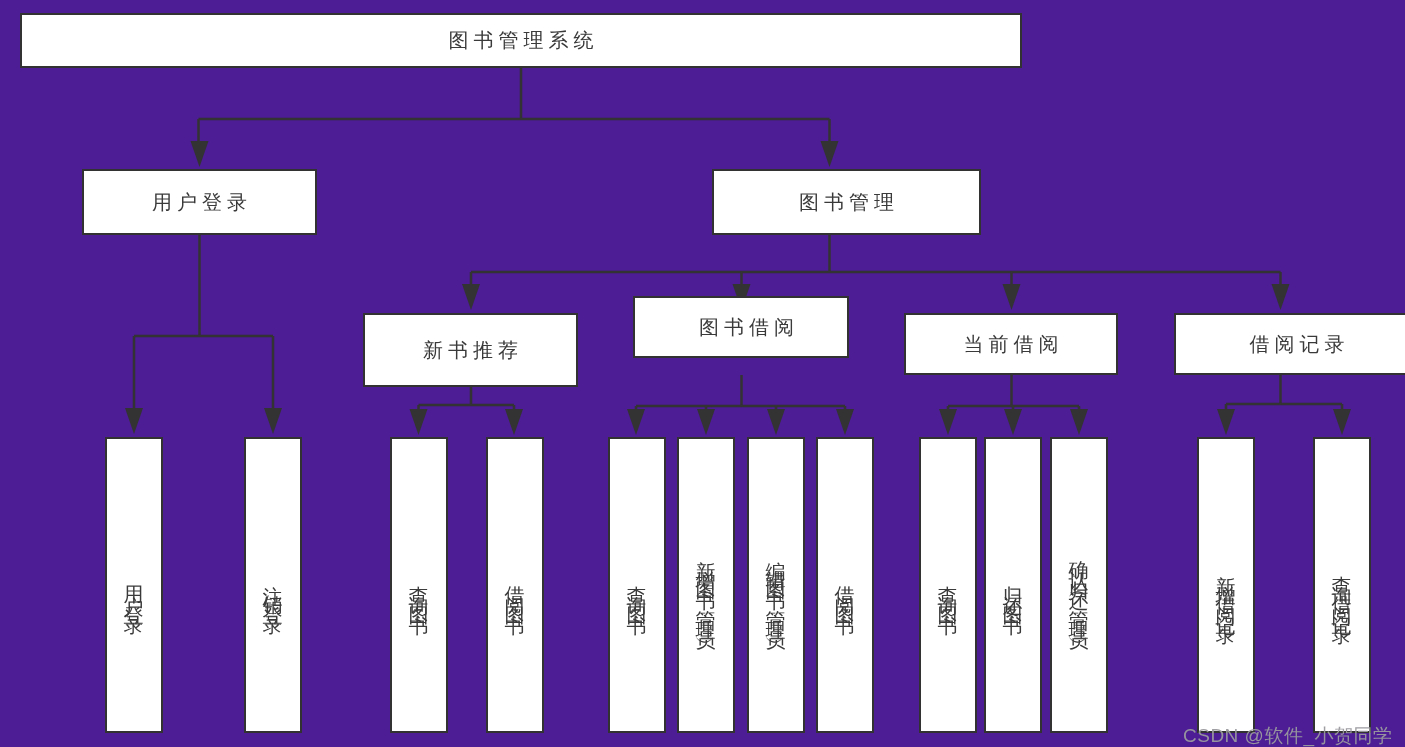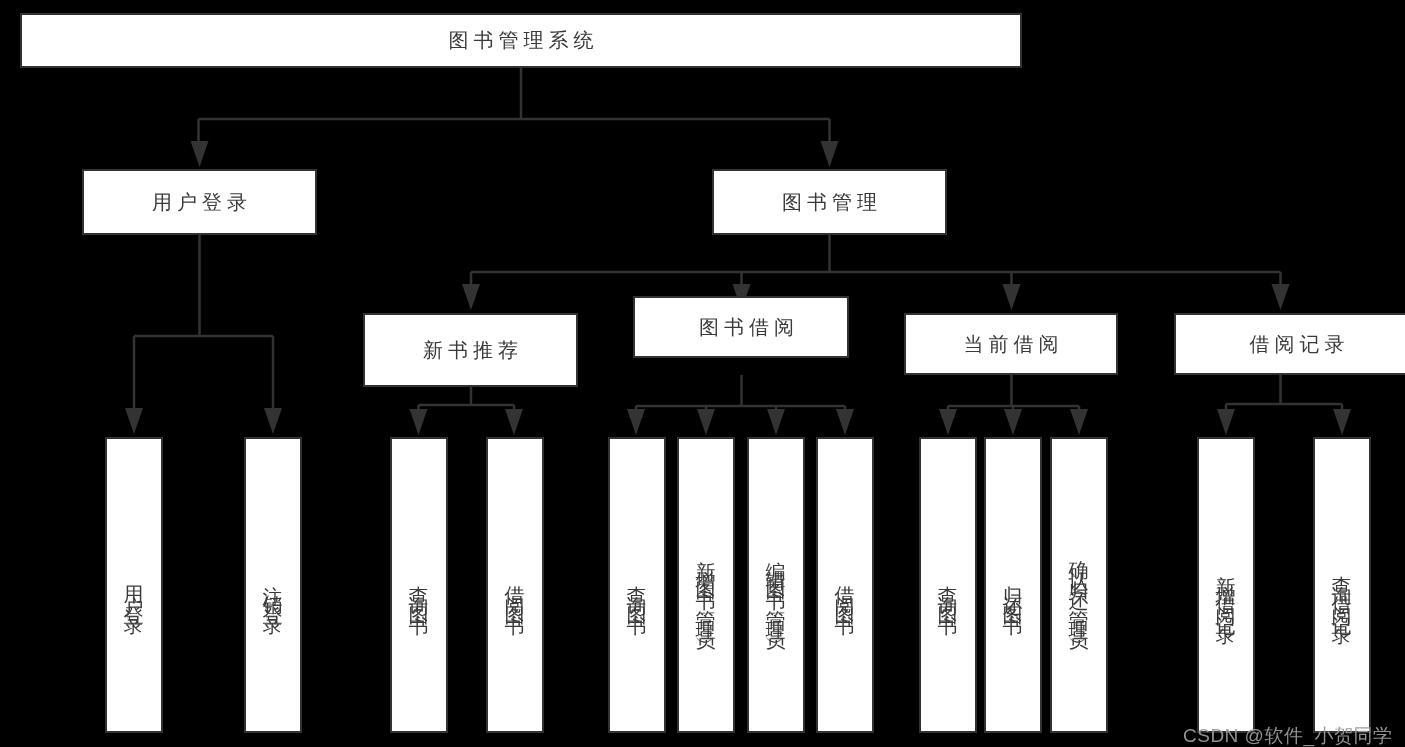--- a/index.html
+++ b/index.html
@@ -5,21 +5,21 @@
   html, body {
     margin: 0;
     padding: 0;
     background: #ffffff;
     font-family: "Liberation Sans", "DejaVu Sans", sans-serif;
   }
   .stage {
     position: relative;
     width: 1405px;
     height: 747px;
-    background: #000000;
+    background: #4c1d95;
     overflow: hidden;
   }
   .connectors {
     position: absolute;
     left: 0;
     top: 0;
   }
   .node {
     position: absolute;
     box-sizing: border-box;
@@ -124,21 +124,21 @@
       <polygon points="1004,409 1022,409 1013,435"></polygon>
       <polygon points="1070,409 1088,409 1079,435"></polygon>
       <polygon points="1217,409 1235,409 1226,435"></polygon>
       <polygon points="1333,409 1351,409 1342,435"></polygon>
     </g>
   </svg>
 
   <div class="node h" style="left:20px; top:13px; width:1002px; height:55px;">图书管理系统</div>
 
   <div class="node h" style="left:82px; top:169px; width:235px; height:66px;">用户登录</div>
-  <div class="node h" style="left:712px; top:169px; width:235px; height:66px;">图书管理</div>
+  <div class="node h" style="left:712px; top:169px; width:269px; height:66px;">图书管理</div>
 
   <div class="node h" style="left:363px; top:313px; width:215px; height:74px;">新书推荐</div>
   <div class="node h" style="left:633px; top:296px; width:216px; height:62px;padding-left:16px;">图书借阅</div>
   <div class="node h" style="left:904px; top:313px; width:214px; height:62px;">当前借阅</div>
   <div class="node h" style="left:1174px; top:313px; width:246px; height:62px;">借阅记录</div>
 
   <div class="node v" style="left:105px; top:437px; width:58px; height:296px;">用户登录</div>
   <div class="node v" style="left:244px; top:437px; width:58px; height:296px;">注销登录</div>
 
   <div class="node v" style="left:390px; top:437px; width:58px; height:296px;">查询图书</div>

